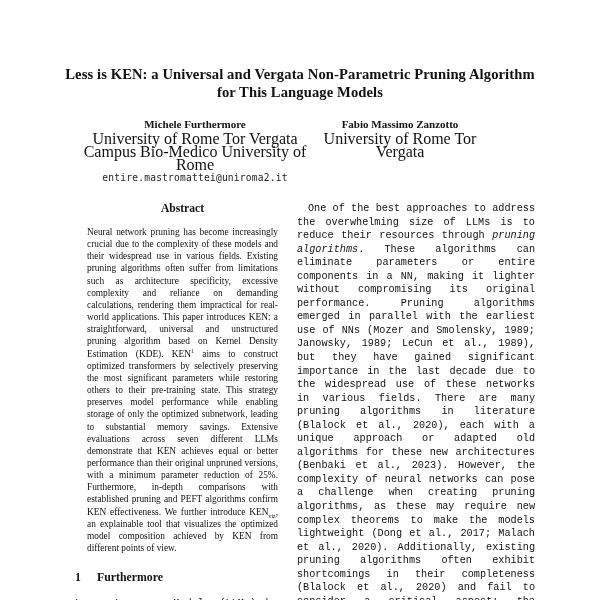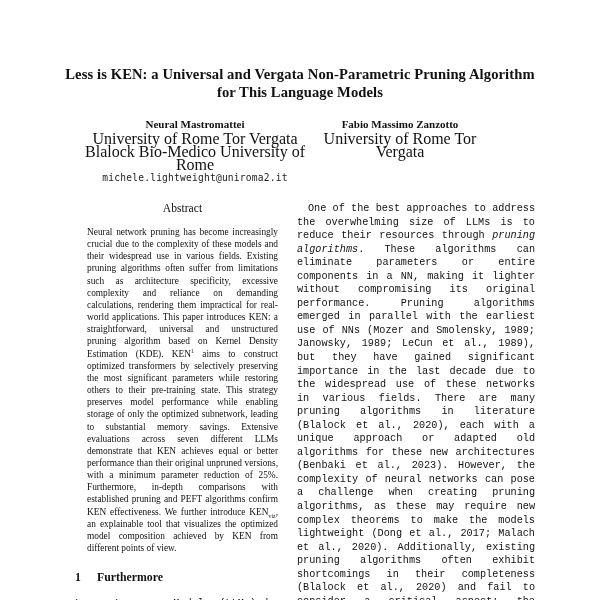--- a/index.html
+++ b/index.html
@@ -29,21 +29,21 @@
     font-size:9.6px; line-height:13px; letter-spacing:0.2px;
     color:#222;
   }
   .columns {
     position:absolute; top:202px; left:75px; width:460px;
     display:flex; gap:7px;
   }
   .col-left  { width:215px; }
   .col-right { width:238px; }
   .abstract-heading {
-    text-align:center; font-weight:normal; font-size:11.6px;
+    text-align:center; font-weight:bold; font-size:11.6px;
     margin-bottom:11px;
   }
   .abstract-body {
     margin:0 12px 0 12px;
     font-size:9.35px; line-height:12.15px;
     text-align:justify;
     hyphens:auto; -webkit-hyphens:auto;
   }
   .body-text {
     font-size:10.2px; line-height:13.55px;
@@ -67,24 +67,24 @@
 
 <div class="page">
 
   <div class="title-block">
     <div>Less is KEN: a Universal and Vergata Non-Parametric Pruning Algorithm</div>
     <div>for This Language Models</div>
   </div>
 
   <div class="authors">
     <div class="author author-1">
-      <div class="name">Neural Mastromattei</div>
+      <div class="name">Michele Furthermore</div>
       <div class="affil">University of Rome Tor Vergata</div>
-      <div class="affil">Blalock Bio-Medico University of Rome</div>
-      <div class="email">michele.lightweight@uniroma2.it</div>
+      <div class="affil">Campus Bio-Medico University of Rome</div>
+      <div class="email">entire.mastromattei@uniroma2.it</div>
     </div>
     <div class="author author-2">
       <div class="name">Fabio Massimo Zanzotto</div>
       <div class="affil">University of Rome Tor Vergata</div>
     </div>
   </div>
 
   <div class="columns">
 
     <div class="col-left">

